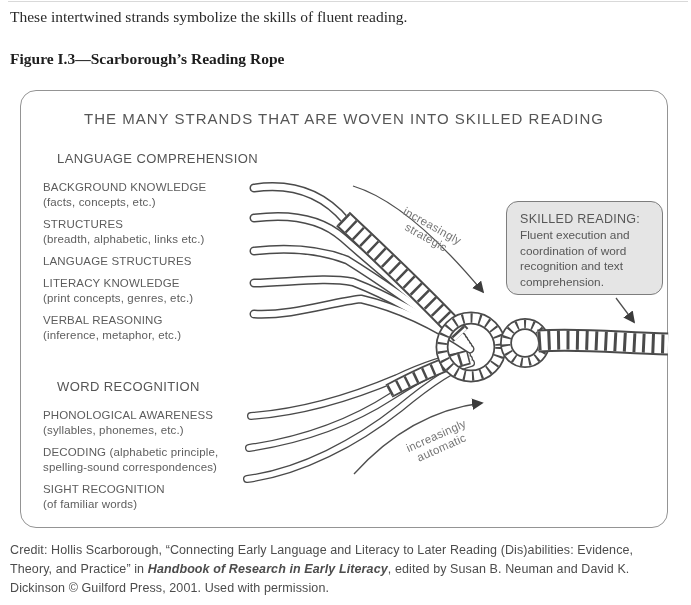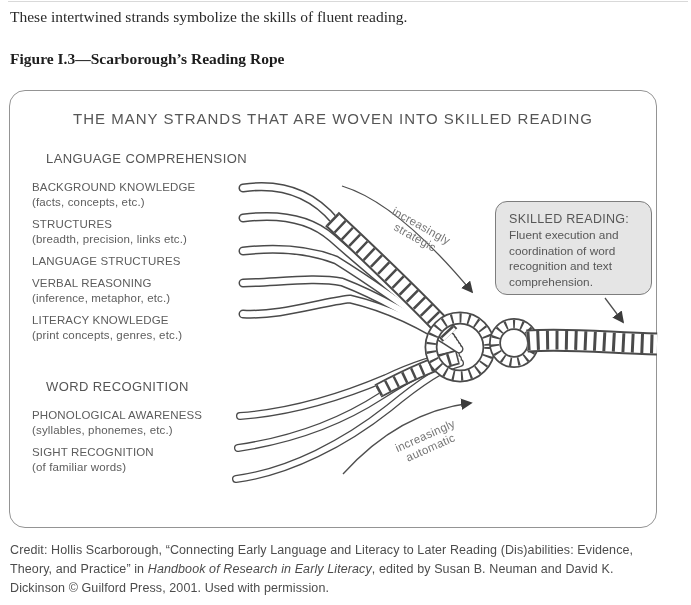--- a/index.html
+++ b/index.html
@@ -10,21 +10,21 @@
   .top-rule{position:absolute;left:8px;top:1px;width:680px;height:1px;background:#d9d9d9;}
   .intro{
     position:absolute;left:10px;top:8px;width:660px;margin:0;
     font-family:"Liberation Serif",serif;font-size:15.5px;color:#2a2a2a;
   }
   .figure-caption{
     position:absolute;left:10px;top:50px;width:660px;margin:0;
     font-family:"Liberation Serif",serif;font-size:15.5px;font-weight:bold;color:#1d1d1d;
   }
   .figure-box{
-    position:absolute;left:9px;top:90px;width:648px;height:438px;
+    position:absolute;left:20px;top:90px;width:648px;height:438px;
     box-sizing:border-box;border:1.5px solid #949494;border-radius:16px;background:#fff;
   }
   .diagram-title{
     position:absolute;left:0;top:19px;width:100%;text-align:center;
     font-size:15px;letter-spacing:1px;color:#565656;
   }
   .rope-svg{position:absolute;left:0;top:0;width:648px;height:438px;}
   .labels-upper{position:absolute;left:22px;top:60px;width:240px;}
   .labels-lower{position:absolute;left:22px;top:288px;width:250px;}
   .strand-heading{
@@ -41,21 +41,21 @@
     position:absolute;left:485px;top:110px;width:157px;height:94px;box-sizing:border-box;
     border:1.5px solid #7d7d7d;border-radius:12px;background:#e5e5e5;
     padding:10px 8px 8px 13px;color:#575757;
   }
   .skilled-title{font-size:12.5px;letter-spacing:.3px;margin-bottom:2px;}
   .skilled-body{font-size:11.8px;line-height:15.5px;}
   .credit{
     position:absolute;left:10px;top:541px;width:662px;margin:0;
     font-size:12.5px;line-height:19px;color:#4c4c4c;letter-spacing:.1px;
   }
-  .credit em{font-style:italic;}
+  .credit em{font-style:italic;font-weight:bold;}
 </style>
 </head>
 <body>
 
 <div class="top-rule"></div>
 
 <p class="intro">These intertwined strands symbolize the skills of fluent reading.</p>
 <p class="figure-caption">Figure I.3—Scarborough’s Reading Rope</p>
 
 <div class="figure-box">
@@ -128,40 +128,44 @@
   <div class="diagram-title">THE MANY STRANDS THAT ARE WOVEN INTO SKILLED READING</div>
 
   <div class="labels-upper">
     <div class="strand-heading">LANGUAGE COMPREHENSION</div>
     <div class="strand-item">
       <div>BACKGROUND KNOWLEDGE</div>
       <div>(facts, concepts, etc.)</div>
     </div>
     <div class="strand-item">
       <div>STRUCTURES</div>
-      <div>(breadth, precision, links etc.)</div>
+      <div>(breadth, alphabetic, links etc.)</div>
     </div>
     <div class="strand-item">
       <div>LANGUAGE STRUCTURES</div>
     </div>
     <div class="strand-item">
+      <div>LITERACY KNOWLEDGE</div>
+      <div>(print concepts, genres, etc.)</div>
+    </div>
+    <div class="strand-item">
       <div>VERBAL REASONING</div>
       <div>(inference, metaphor, etc.)</div>
-    </div>
-    <div class="strand-item">
-      <div>LITERACY KNOWLEDGE</div>
-      <div>(print concepts, genres, etc.)</div>
     </div>
   </div>
 
   <div class="labels-lower">
     <div class="strand-heading">WORD RECOGNITION</div>
     <div class="strand-item">
       <div>PHONOLOGICAL AWARENESS</div>
       <div>(syllables, phonemes, etc.)</div>
+    </div>
+    <div class="strand-item">
+      <div>DECODING (alphabetic principle,</div>
+      <div>spelling-sound correspondences)</div>
     </div>
     <div class="strand-item">
       <div>SIGHT RECOGNITION</div>
       <div>(of familiar words)</div>
     </div>
   </div>
 
   <div class="rot-label strategic">
     <div>increasingly</div>
     <div>strategic</div>

